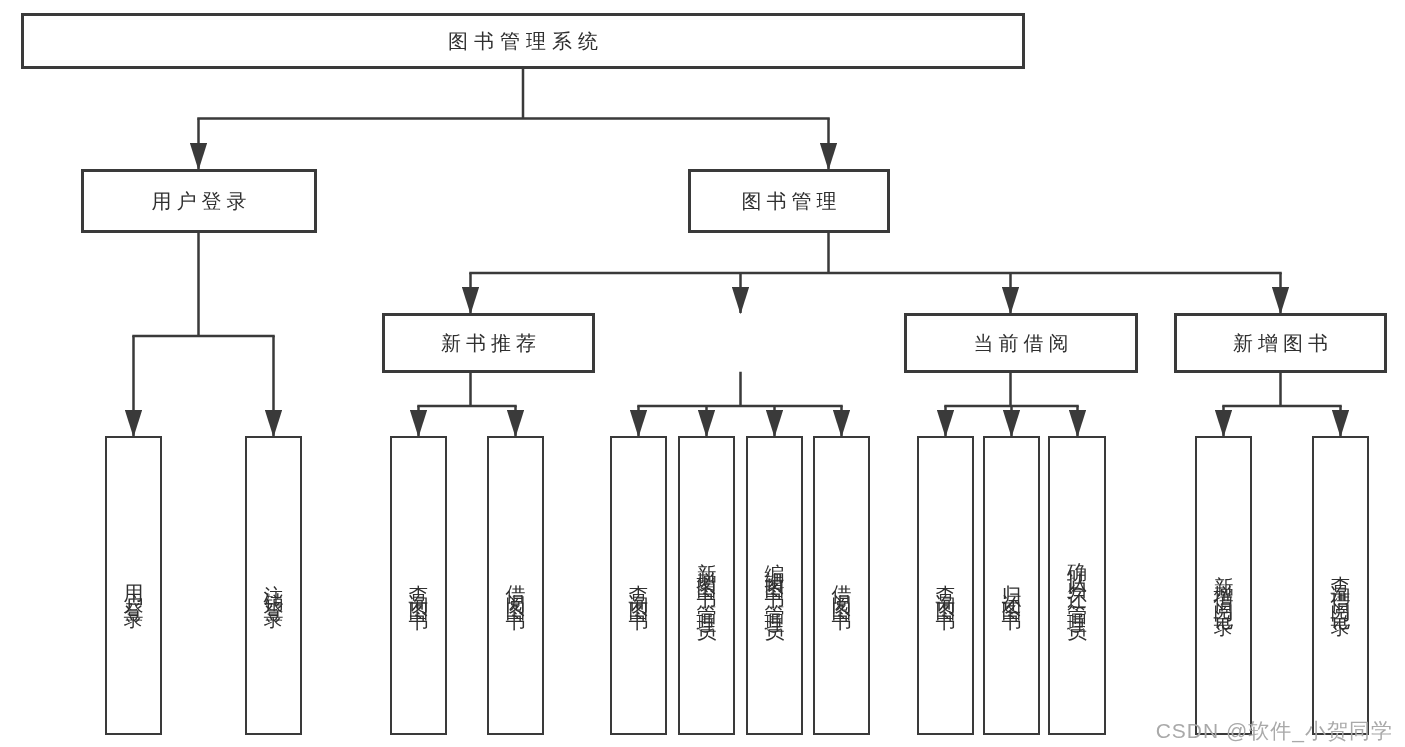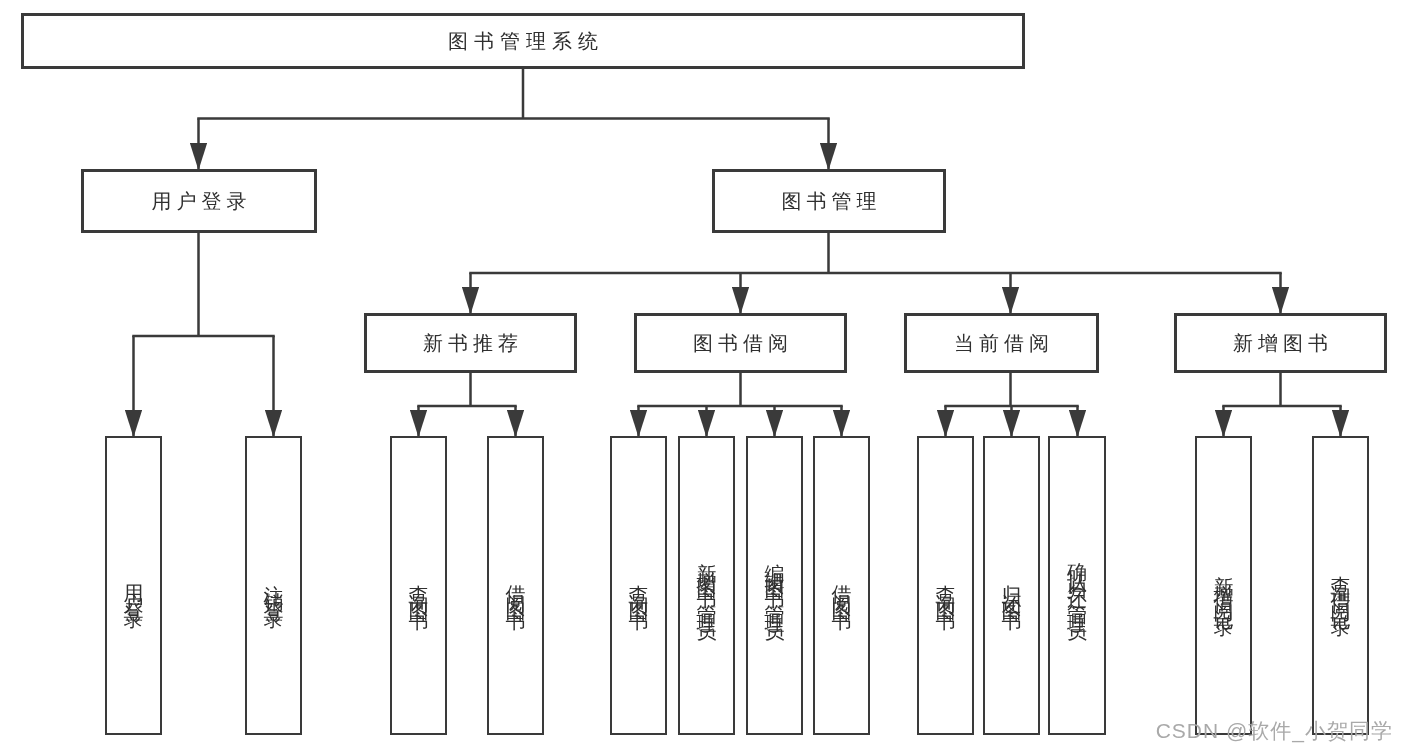--- a/index.html
+++ b/index.html
@@ -108,31 +108,28 @@
     </g>
   </svg>
 
   <div class="node h root" style="left:21px;top:13px;width:1004px;height:56px">
     <span>图书管理系统</span>
   </div>
 
   <div class="node h" style="left:81px;top:169px;width:236px;height:64px">
     <span>用户登录</span>
   </div>
-  <div class="node h" style="left:712px;top:169px;width:234px;height:64px">
+  <div class="node h" style="left:688px;top:169px;width:202px;height:64px">
     <span>图书管理</span>
   </div>
 
-  <div class="node h" style="left:364px;top:313px;width:213px;height:60px">
+  <div class="node h" style="left:382px;top:313px;width:213px;height:60px">
     <span>新书推荐</span>
   </div>
-  <div class="node h" style="left:634px;top:313px;width:213px;height:60px">
-    <span>图书借阅</span>
-  </div>
-  <div class="node h" style="left:904px;top:313px;width:195px;height:60px">
+  <div class="node h" style="left:904px;top:313px;width:234px;height:60px">
     <span>当前借阅</span>
   </div>
   <div class="node h" style="left:1174px;top:313px;width:213px;height:60px">
     <span>新增图书</span>
   </div>
 
   <div class="node v" style="left:105px;top:436px;width:57px;height:299px">
     <span>用户登录</span>
   </div>
   <div class="node v" style="left:245px;top:436px;width:57px;height:299px">

